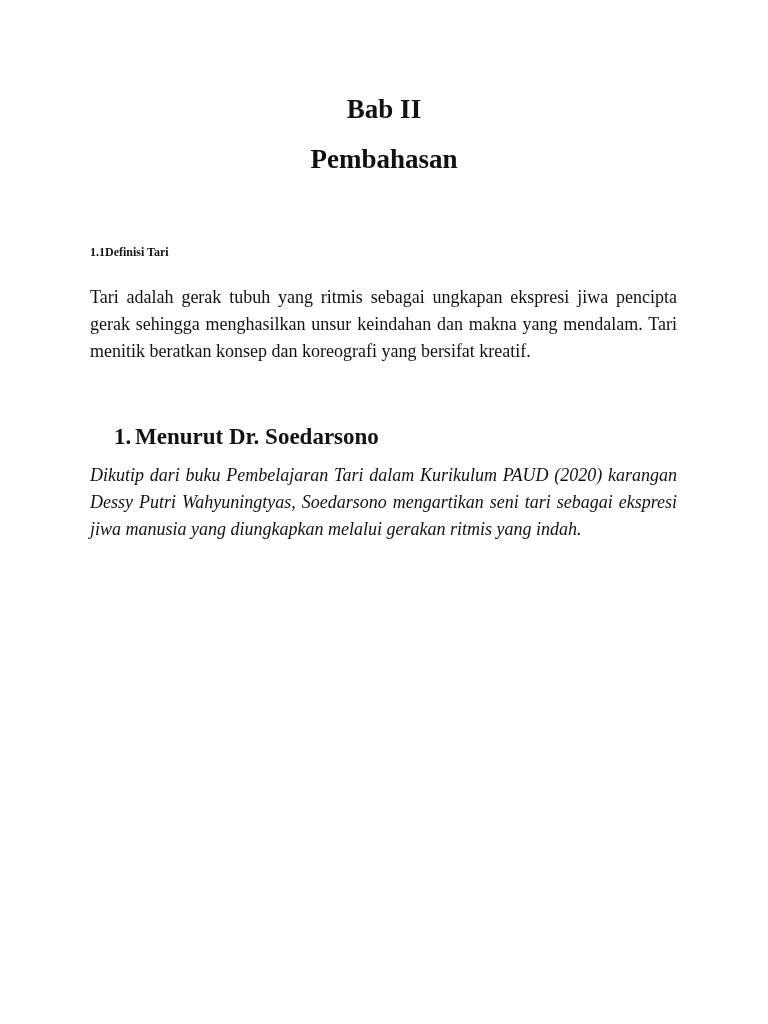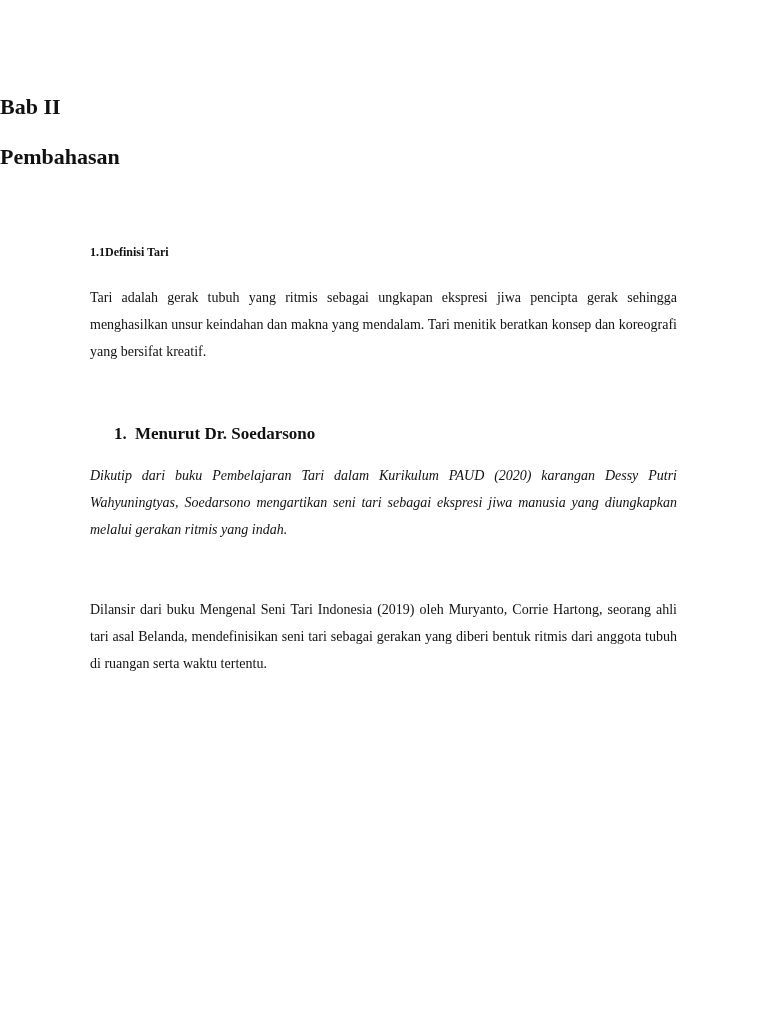--- a/index.html
+++ b/index.html
@@ -2,41 +2,40 @@
 <html><head>
 <meta charset="utf-8">
 <style>
   html, body { margin: 0; padding: 0; background: #ffffff; }
   body {
     width: 768px; height: 1024px; position: relative; overflow: hidden;
     font-family: "Liberation Serif", "DejaVu Serif", serif; color: #111111;
   }
   .page { position: absolute; left: 0; top: 0; width: 768px; height: 1024px; background: #fff; }
   .title {
-    position: absolute; left: 0; width: 768px; text-align: left;
-    font-weight: bold; font-size: 22px; margin: 0;
+    position: absolute; left: 0; width: 768px; text-align: center;
+    font-weight: bold; font-size: 27px; margin: 0;
   }
   .h-section { position: absolute; left: 90px; font-weight: bold; font-size: 12px; margin: 0; }
-  .h-list { position: absolute; left: 114px; font-weight: bold; font-size: 17px; margin: 0; }
+  .h-list { position: absolute; left: 114px; font-weight: bold; font-size: 23px; margin: 0; }
   .h-list .num { display: inline-block; width: 21px; }
   .para {
     position: absolute; left: 90px; width: 587px; margin: 0;
-    font-size: 14px; line-height: 27px; text-align: justify; text-align-last: left;
+    font-size: 18px; line-height: 27px; text-align: justify; text-align-last: left;
   }
 </style>
 </head>
 <body>
 
 <div class="page">
   <h1 class="title" style="top:94px;">Bab II</h1>
   <h1 class="title" style="top:144px;">Pembahasan</h1>
 
   <h2 class="h-section" style="top:245px;">1.1Definisi Tari</h2>
   <p class="para" style="top:284px;">Tari adalah gerak tubuh yang ritmis sebagai ungkapan ekspresi jiwa pencipta gerak sehingga menghasilkan unsur keindahan dan makna yang mendalam. Tari menitik beratkan konsep dan koreografi yang bersifat kreatif.</p>
 
 
   <h3 class="h-list" style="top:424px;">
     <span class="num">1.</span><span>Menurut Dr. Soedarsono</span>
   </h3>
   <p class="para" style="top:462px;font-style:italic;">Dikutip dari buku Pembelajaran Tari dalam Kurikulum PAUD (2020) karangan Dessy Putri Wahyuningtyas, Soedarsono mengartikan seni tari sebagai ekspresi jiwa manusia yang diungkapkan melalui gerakan ritmis yang indah.</p>
 
-  <p class="para" style="top:596px;">Dilansir dari buku Mengenal Seni Tari Indonesia (2019) oleh Muryanto, Corrie Hartong, seorang ahli tari asal Belanda, mendefinisikan seni tari sebagai gerakan yang diberi bentuk ritmis dari anggota tubuh di ruangan serta waktu tertentu.</p>
 </div>
 
 </body></html>

